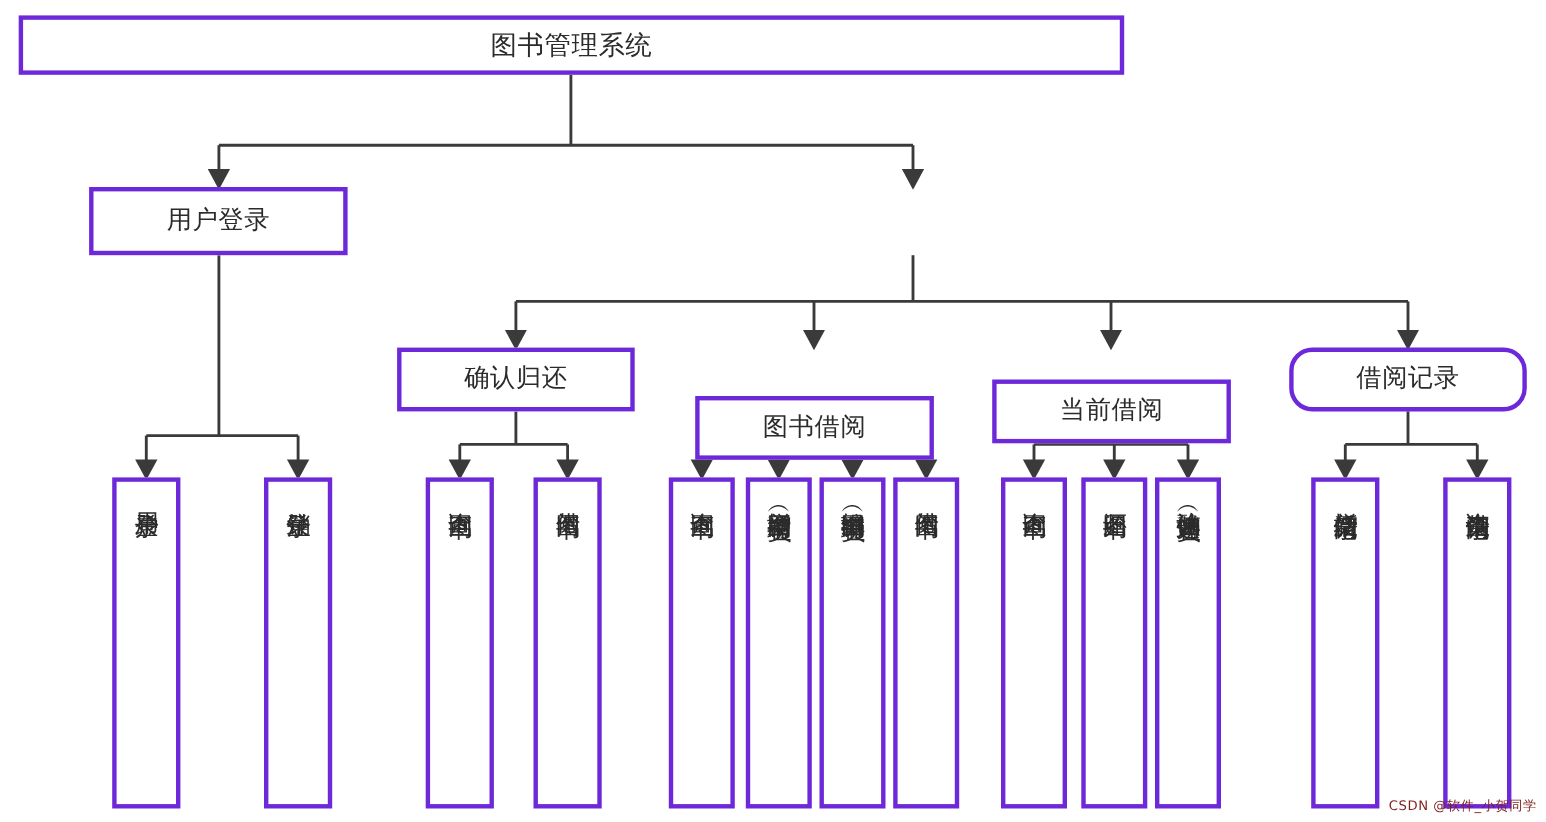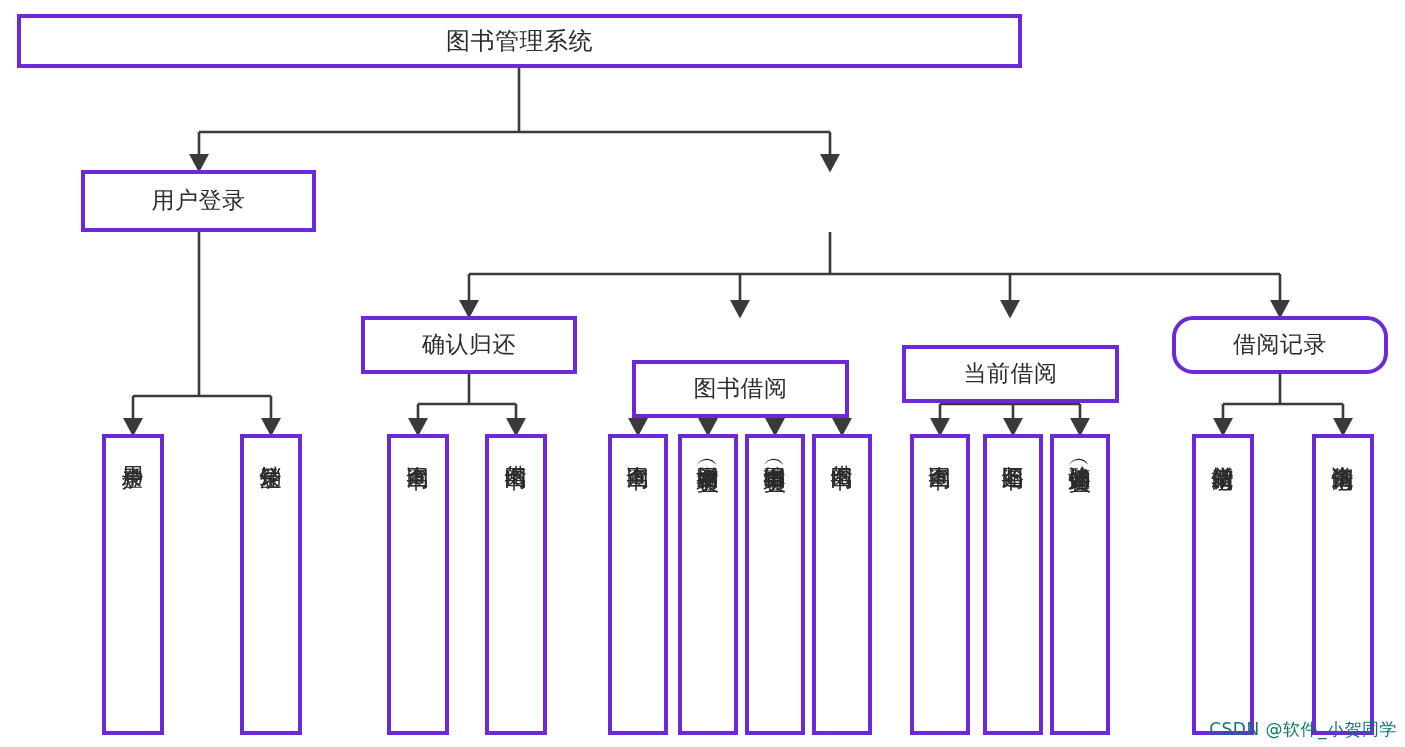--- a/index.html
+++ b/index.html
@@ -60,22 +60,22 @@
     letter-spacing: 1px;
     white-space: nowrap;
   }
   .node.root .node-label {
     font-size: 24px;
   }
   #watermark {
     position: absolute;
     right: 8px;
     bottom: 6px;
-    font-size: 17px;
-    color: #0f766e;
+    font-size: 12px;
+    color: #7f1d1d;
     letter-spacing: 0.5px;
     white-space: nowrap;
     user-select: none;
   }
 </style>
 </head>
 <body>
 
 <div id="diagram-root">
 

